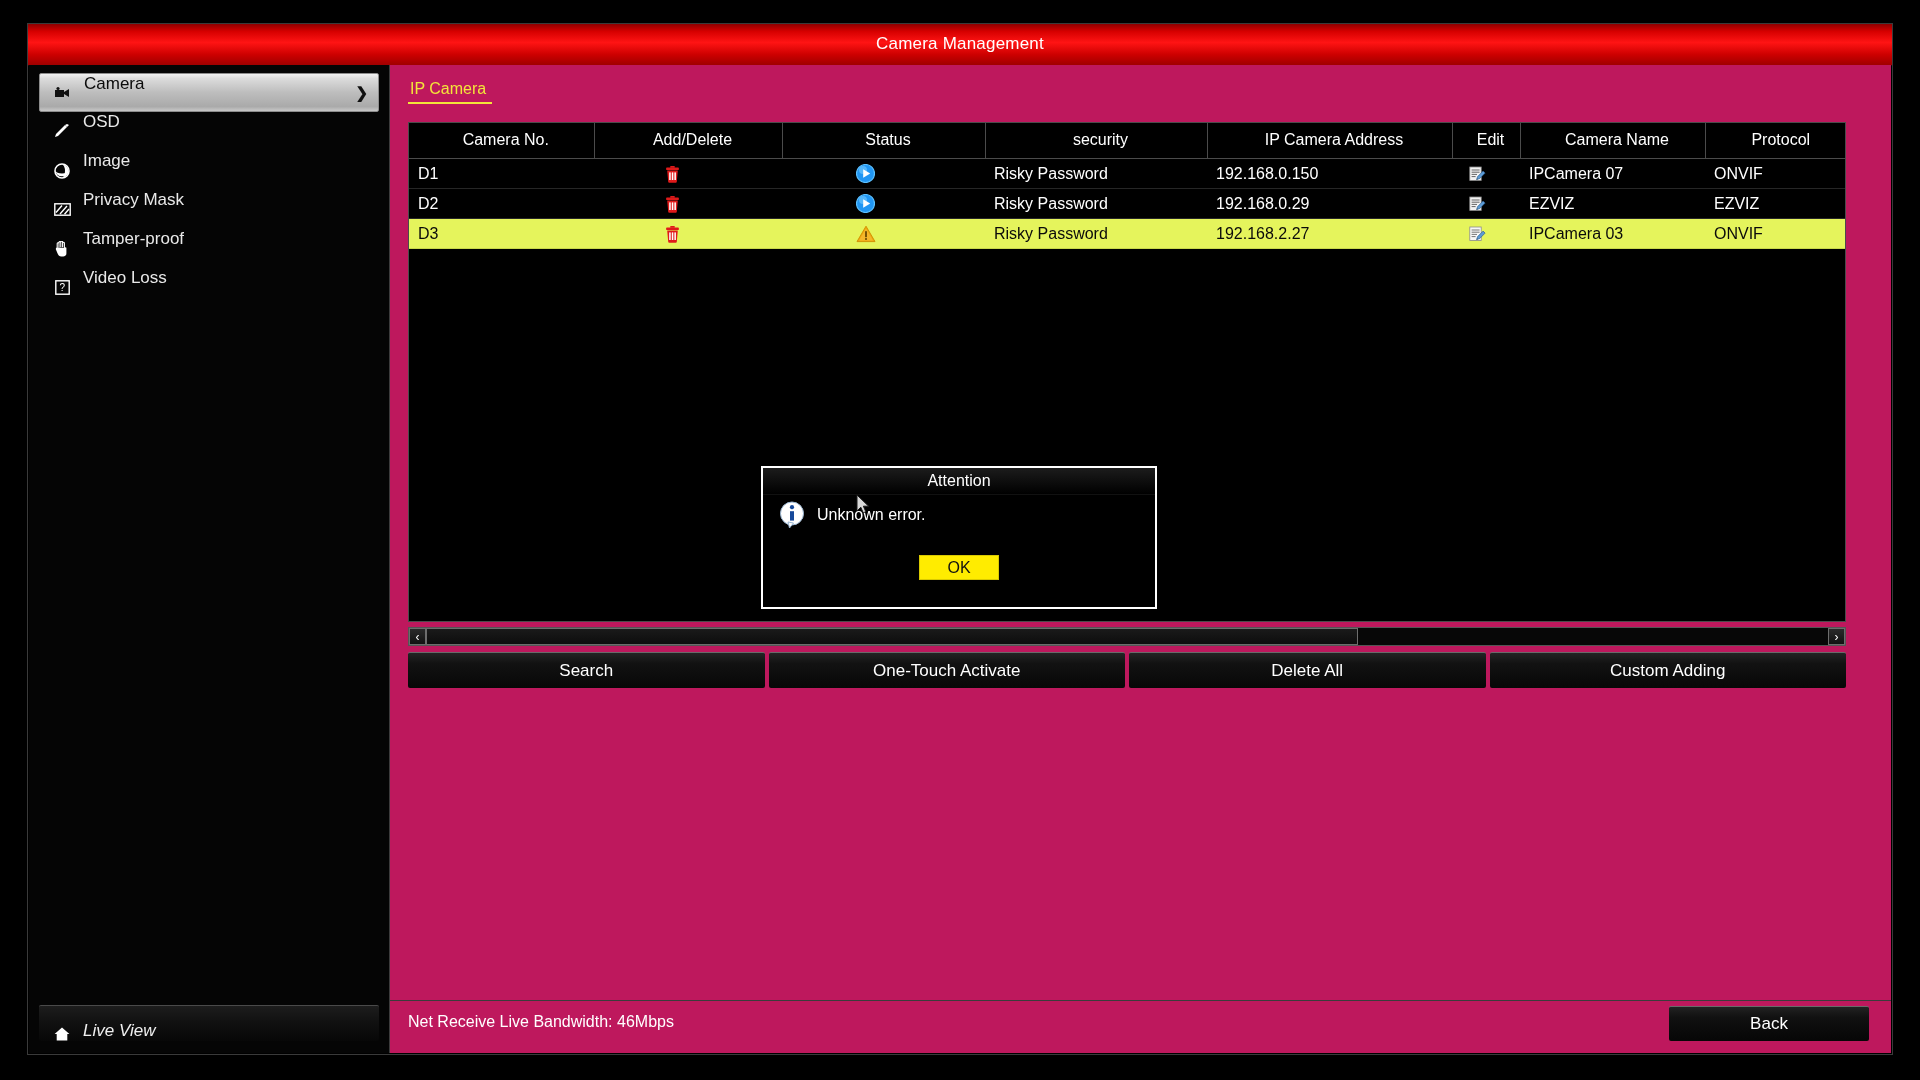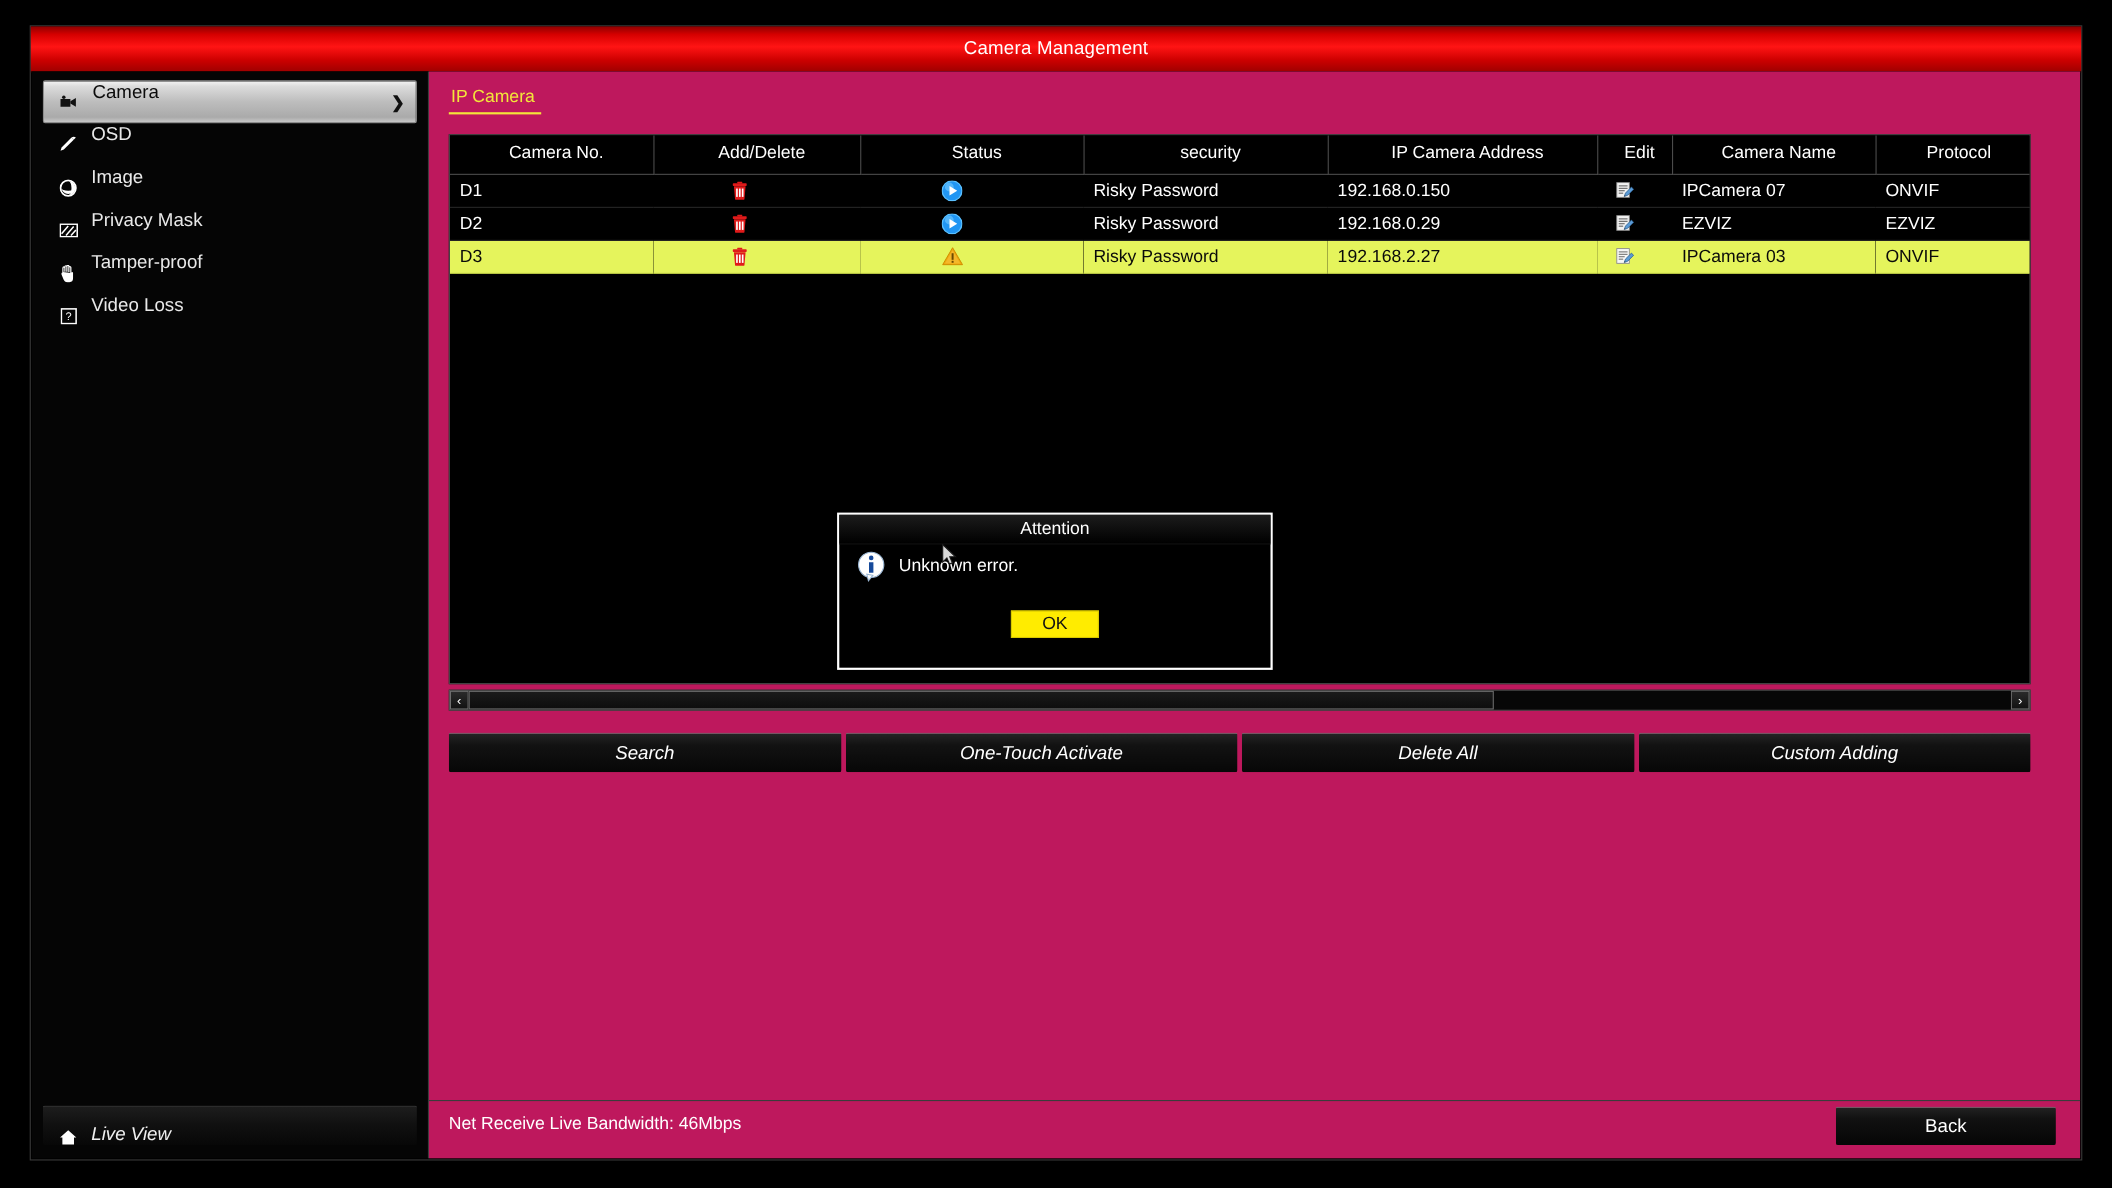--- a/index.html
+++ b/index.html
@@ -217,25 +217,24 @@
     bottom: 0;
     width: 66.5%;
     background: linear-gradient(to bottom, #1a1a1a, #0d0d0d);
     border: 1px solid #6d6d6d;
     box-sizing: border-box;
   }
   
   .action-row {
     position: absolute;
     left: 18px;
-    top: 601px;
+    top: 587px;
     width: 1438px;
     height: 36px;
     display: flex;
-    font-style: italic;
   }
   .act-btn {
     flex: 1 1 0;
     margin-right: 4px;
     position: relative;
     color: #ffffff;
     font-size: 17px;
     display: flex;
     align-items: center;
     justify-content: center;

